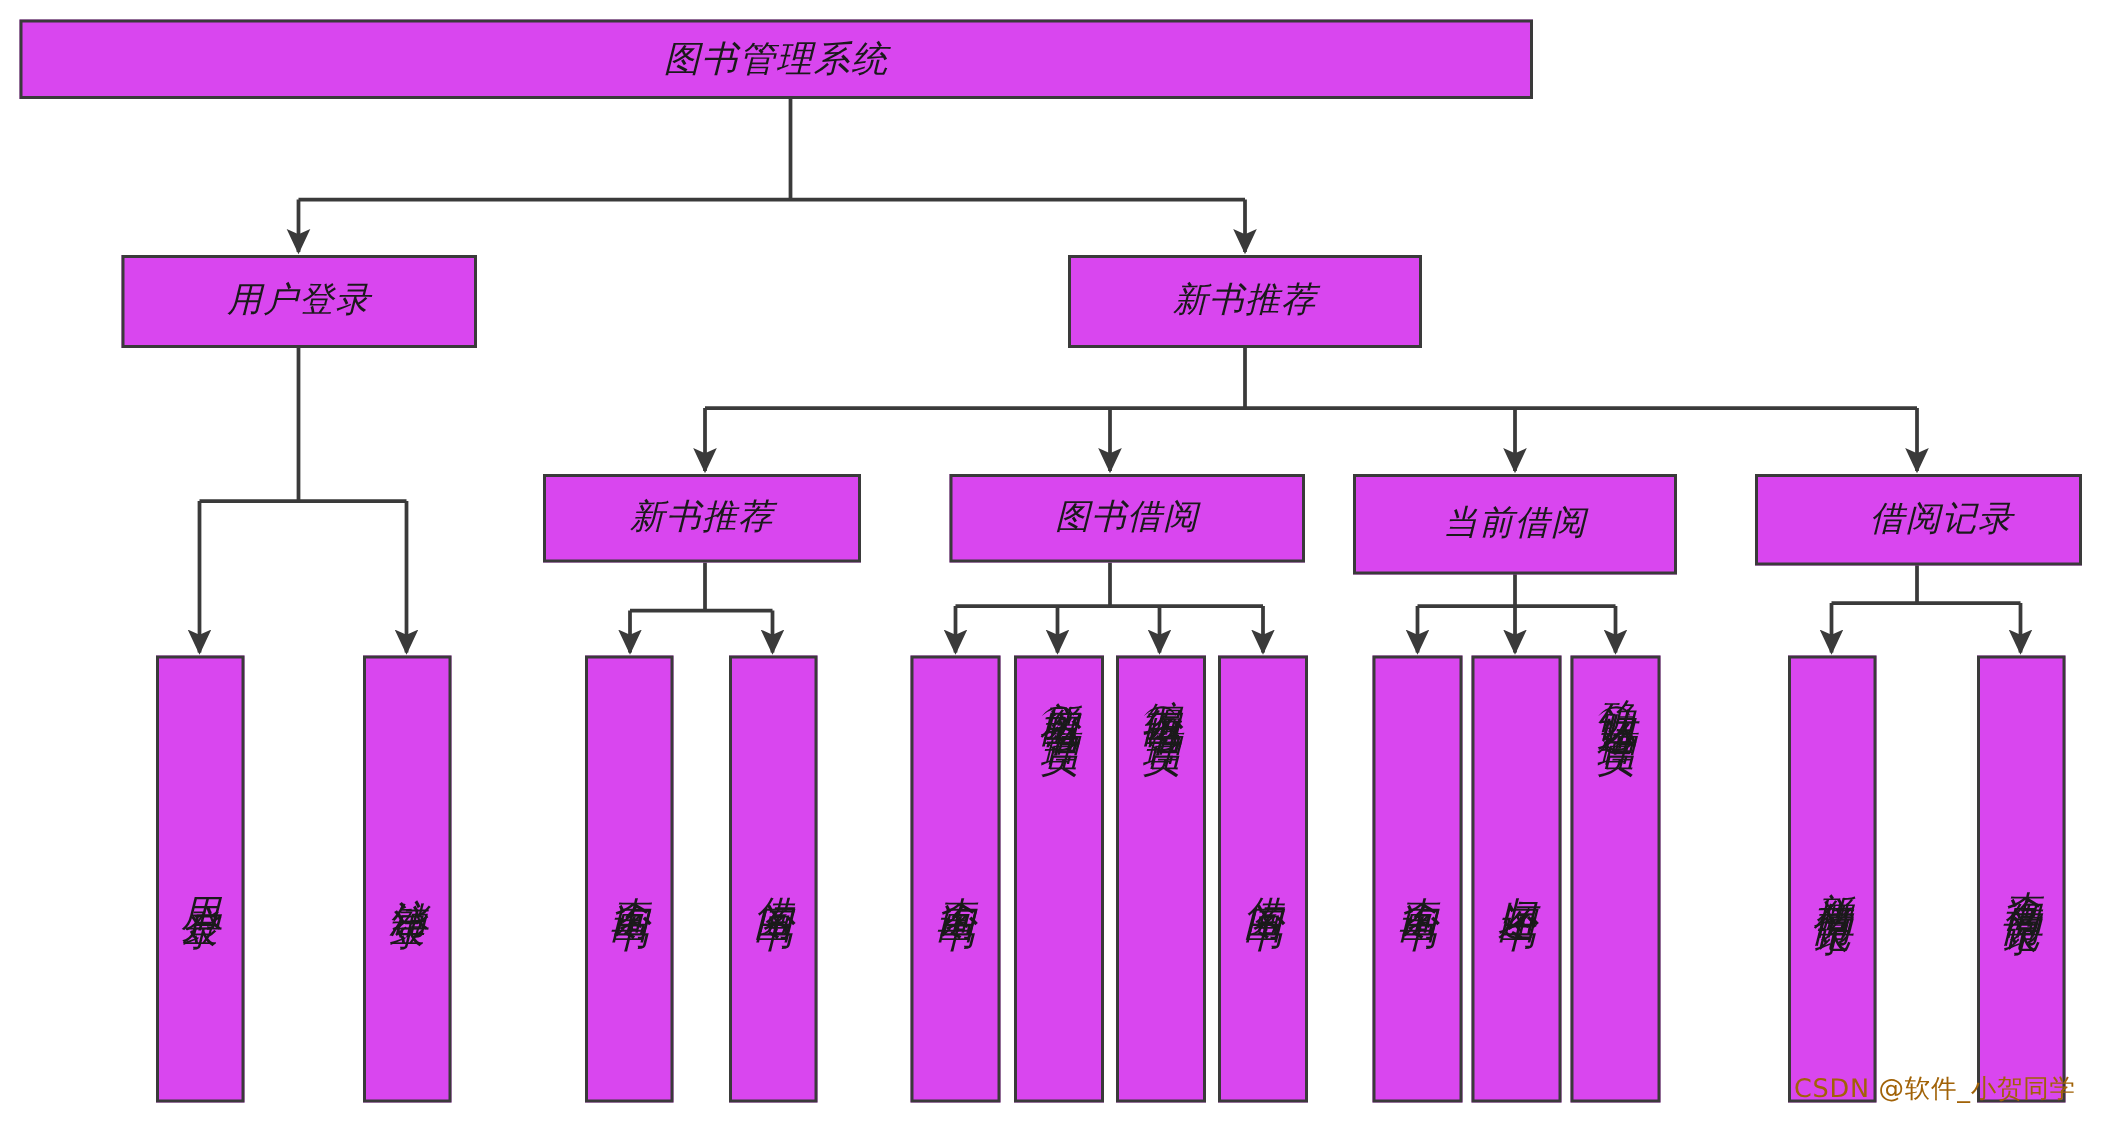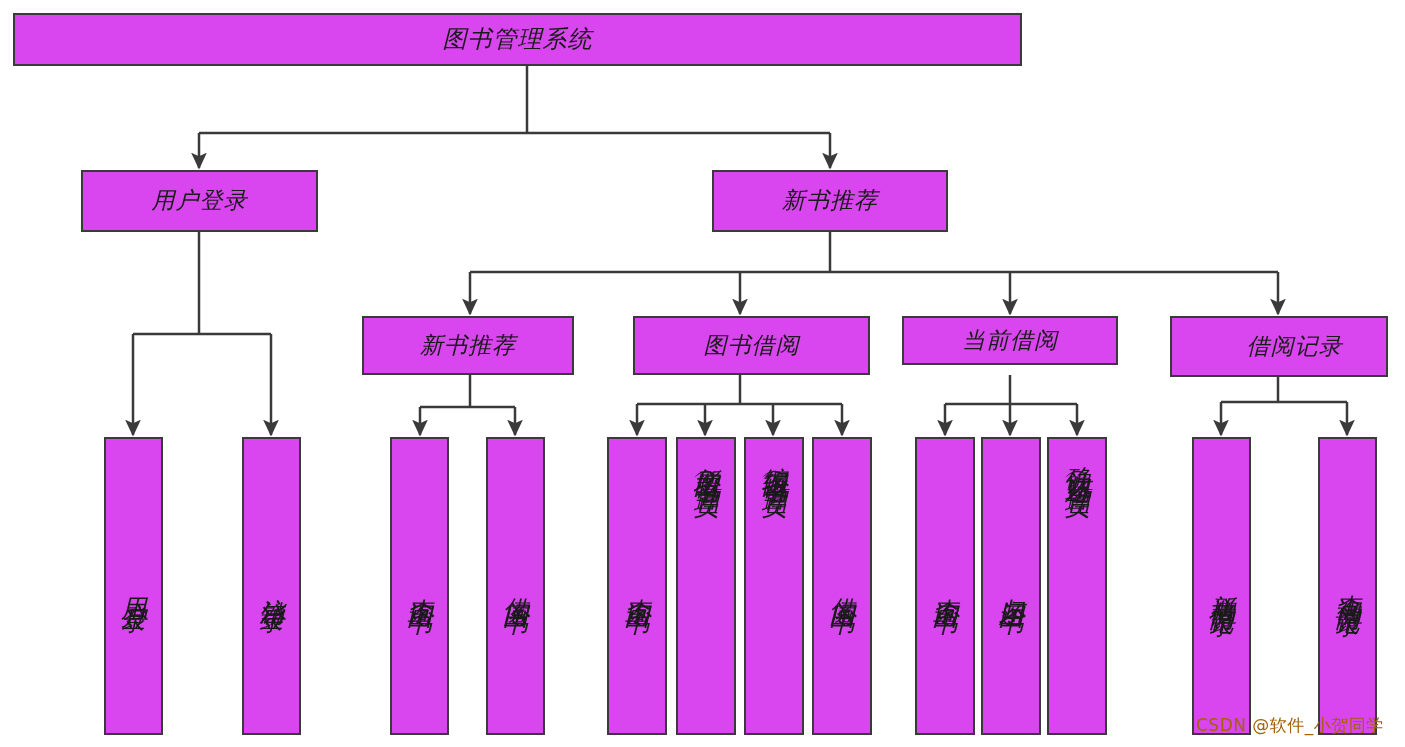--- a/index.html
+++ b/index.html
@@ -146,21 +146,21 @@
   <div class="node horiz" style="left:712px; top:170px; width:236px; height:62px;">
     <span class="node-label">新书推荐</span>
   </div>
 
   <div class="node horiz" style="left:362px; top:316px; width:212px; height:59px;">
     <span class="node-label">新书推荐</span>
   </div>
   <div class="node horiz" style="left:633px; top:316px; width:237px; height:59px;">
     <span class="node-label">图书借阅</span>
   </div>
-  <div class="node horiz" style="left:902px; top:316px; width:216px; height:49px;">
+  <div class="node horiz" style="left:902px; top:316px; width:216px; height:67px;">
     <span class="node-label">当前借阅</span>
   </div>
   <div class="node horiz" style="left:1170px; top:316px; width:218px; height:61px;padding-left:31px;">
     <span class="node-label">借阅记录</span>
   </div>
 
   <div class="node vert centered" style="left:104px; top:437px; width:59px; height:298px;">
     <span class="node-label">用户登录</span>
   </div>
   <div class="node vert centered" style="left:242px; top:437px; width:59px; height:298px;">

